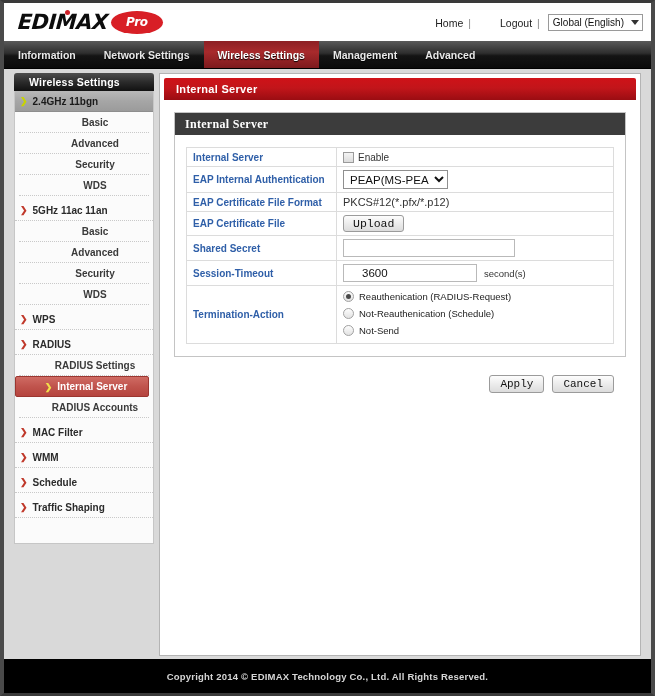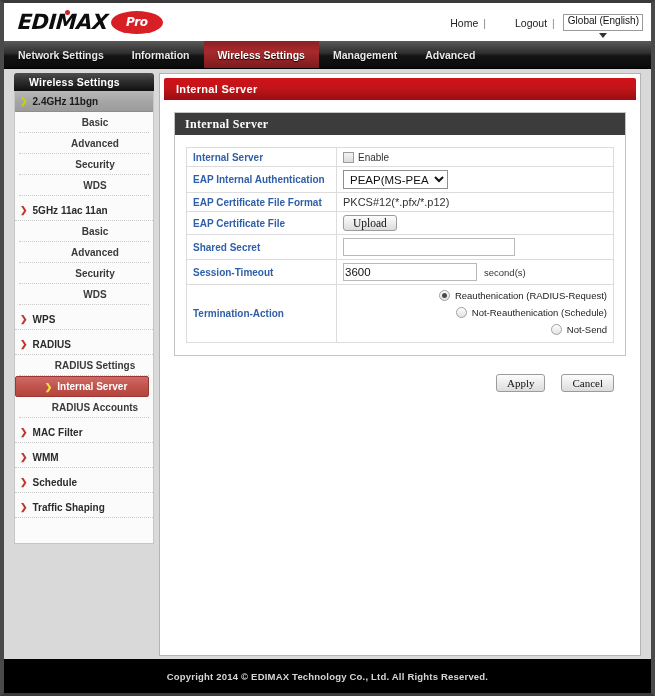--- a/index.html
+++ b/index.html
@@ -76,21 +76,20 @@
   #langbox {
     margin-left: 3px;
     border: 1px solid #9a9a9a;
     background: #fff;
     height: 17px;
     padding: 0 3px 0 4px;
     font-size: 10px;
     display: flex; align-items: center;
     gap: 7px;
     color: #111;
-    flex-direction: column;
   }
   #langbox .caret {
     width: 0; height: 0;
     border-left: 4px solid transparent;
     border-right: 4px solid transparent;
     border-top: 5px solid #333;
   }
 
   
   #navbar {
@@ -278,49 +277,48 @@
     border: 1px solid #8f8f8f;
     background: #ffffff;
     height: 19px;
     width: 105px;
     padding: 0 2px;
   }
 
   .mono-note { font-size: 11px; color: #333; }
 
   button.btn {
-    font-family: Liberation Serif, serif;
+    font-family: Liberation Mono, monospace;
     font-size: 11px;
     color: #111;
     background: linear-gradient(to bottom, #fdfdfd 0%, #ececec 50%, #dcdcdc 100%);
     border: 1px solid #9b9b9b;
     border-radius: 3px;
     padding: 2px 10px;
     cursor: pointer;
   }
   button.upload { font-size: 11.5px; padding: 1px 9px; }
 
   input.txt {
     font-family: "Liberation Sans", sans-serif;
     font-size: 11.5px;
     color: #111;
     border: 1px solid #b9b9b9;
     background: #ffffff;
     height: 18px;
-    padding: 0 1px;
+    padding: 0 18px;
   }
   input.secret { width: 172px; }
   input.timeout { width: 134px; }
   .unit { font-size: 9.5px; color: #333; margin-left: 7px; }
 
   .radio-row {
     display: flex; align-items: center;
     height: 15px;
     margin-bottom: 2px;
-    justify-content: flex-end;
   }
   .rb {
     width: 11px; height: 11px;
     border-radius: 50%;
     border: 1px solid #a2a2a2;
     background: linear-gradient(to bottom, #fdfdfd, #e2e2e2);
     margin-right: 5px;
     position: relative;
     flex: 0 0 auto;
   }
@@ -330,21 +328,21 @@
     left: 2px; top: 2px;
     width: 5px; height: 5px;
     border-radius: 50%;
     background: #4a4a4a;
   }
   .rb-label { font-size: 9.5px; color: #222; }
 
   #actions {
     margin: 18px 0 3px 0;
     display: flex; justify-content: flex-end;
-    gap: 16px;
+    gap: 8px;
     padding-right: 26px;
   }
 
   
   #footer {
     position: absolute; left: 0; bottom: 0;
     width: 647px; height: 34px;
     background: #000000;
     color: #d6d6d6;
     font-size: 9.5px;
@@ -371,22 +369,22 @@
       <a href="#">Logout</a>
       <span class="sep">|</span>
       <div id="langbox">
         <span>Global (English)</span>
         <span class="caret"></span>
       </div>
     </div>
   </div>
 
   <div id="navbar">
+    <div class="navitem">Information</div>
     <div class="navitem">Network Settings</div>
-    <div class="navitem">Information</div>
     <div class="navitem active">Wireless Settings</div>
     <div class="navitem">Management</div>
     <div class="navitem">Advanced</div>
   </div>
 
   <div id="bodywrap">
 
     <div id="sidebar">
       <div id="sidebar-header">Wireless Settings</div>
       <div id="sidebar-body">

